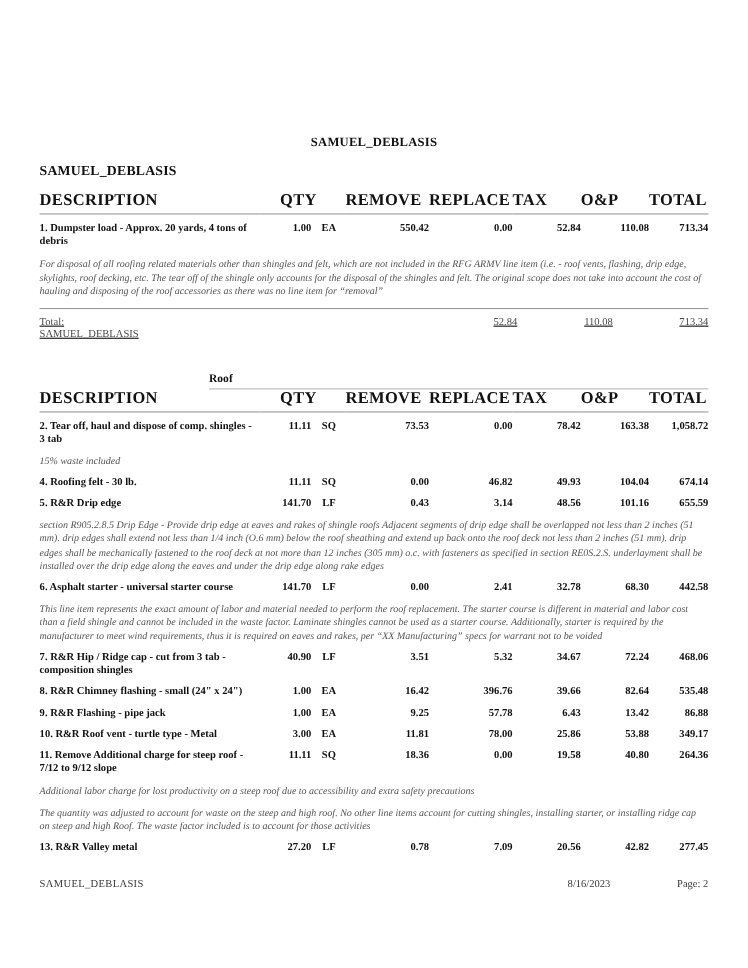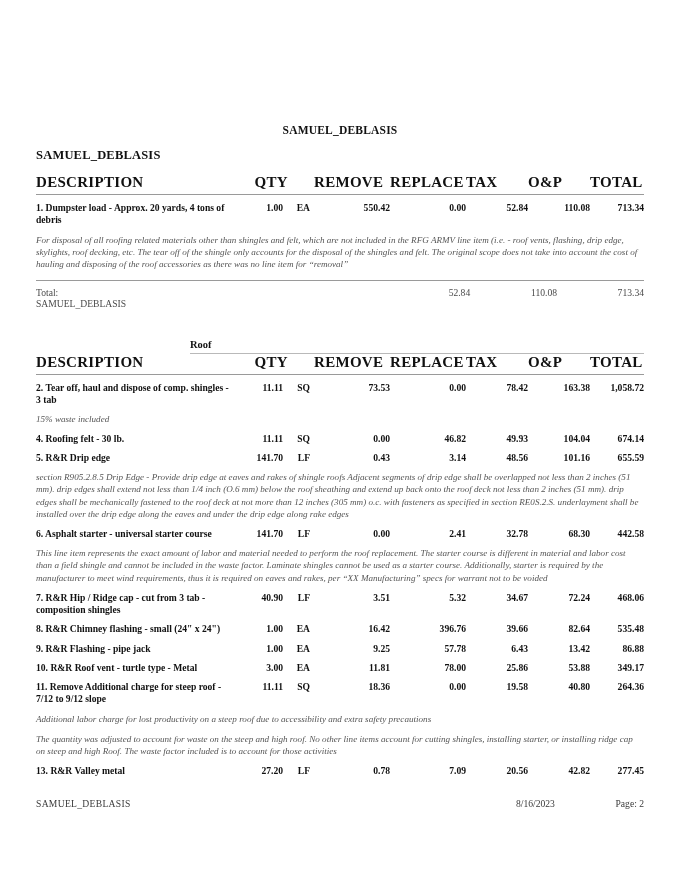--- a/index.html
+++ b/index.html
@@ -102,21 +102,21 @@
   }
   td.qty {
     text-align: right;
     font-weight: bold;
     white-space: nowrap;
     padding-right: 4px;
   }
   td.qty .unit {
     display: inline-block;
     width: 22px;
-    text-align: right;
+    text-align: center;
     padding-left: 5px;
   }
 
   
   tr.note td {
     font-style: italic;
     font-weight: normal;
     font-size: 9.1px;
     line-height: 1.34;
     color: #555555;
@@ -132,20 +132,21 @@
     border-top: 1px solid #9a9a9a;
     margin: 9px 0 0 0;
     height: 0;
   }
   table.total-tbl {
     width: 100%;
     border-collapse: collapse;
     table-layout: fixed;
     font-size: 9.6px;
     margin-top: 6px;
+    text-decoration: underline;
   }
   table.total-tbl td {
     color: #4a4a4a;
     padding: 0;
   }
   table.total-tbl td.t-label { text-align: left; }
   table.total-tbl td.t-num   { text-align: right; white-space: nowrap; }
 
   .gap-after-total { height: 30px; }
 

